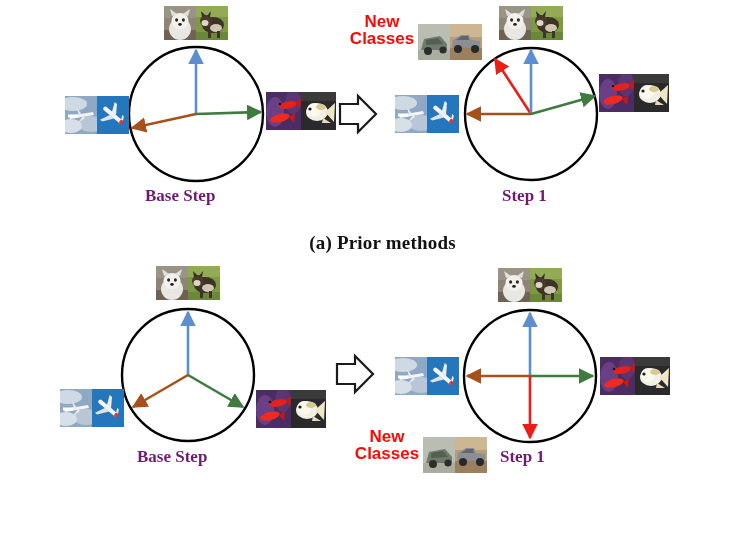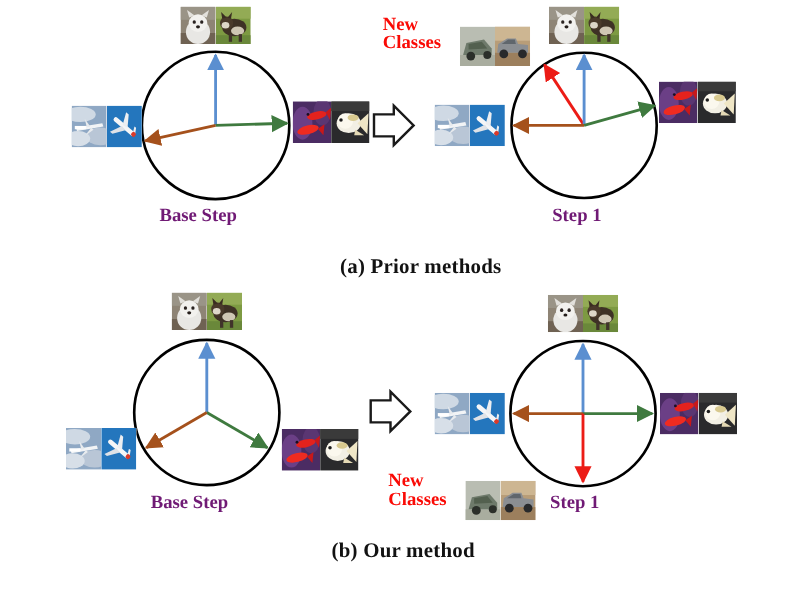--- a/index.html
+++ b/index.html
@@ -44,23 +44,23 @@
     color: #701a75;
     white-space: nowrap;
     font-family: "Liberation Serif", "DejaVu Serif", serif;
   }
   .new-classes-label {
     position: absolute;
     font-weight: bold;
     font-size: 17px;
     line-height: 17px;
     color: #fa0a05;
-    text-align: left;
+    text-align: center;
     white-space: nowrap;
-    font-family: Liberation Serif, serif;
+    font-family: Liberation Sans, sans-serif;
   }
   .thumb-pair {
     position: absolute;
     display: flex;
     flex-direction: row;
     background: #ffffff;
   }
   .thumb {
     position: relative;
     overflow: hidden;
@@ -547,15 +547,14 @@
   <div class="step-label" style="left:145px; top:186px;">Base Step</div>
 
   <div class="step-label" style="left:502px; top:186px;">Step 1</div>
 
   <div class="step-label" style="left:137px; top:447px;">Base Step</div>
 
   <div class="step-label" style="left:500px; top:447px;">Step 1</div>
 
   <div class="caption" style="left:16px; top:232px;">(a)  Prior methods</div>
 
-  <div class="caption" style="left:0; top:490px;">(b)  Our method</div>
 
 </div>
 
 </body></html>

